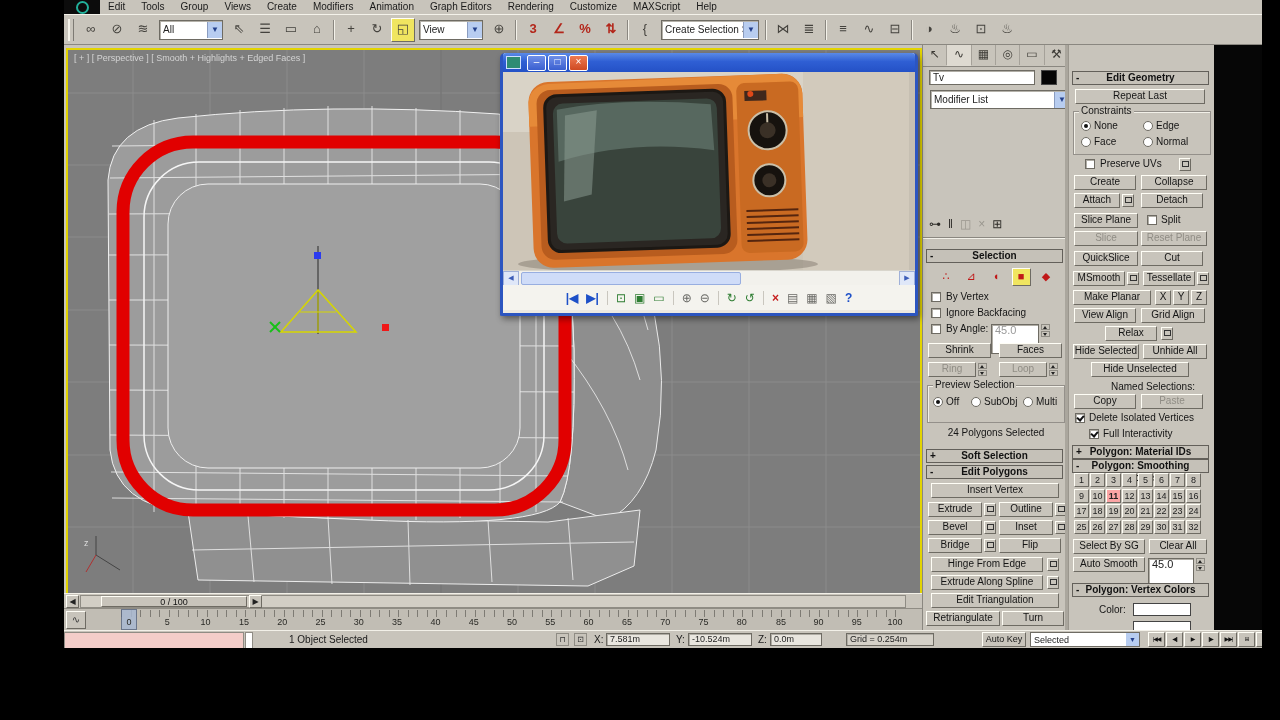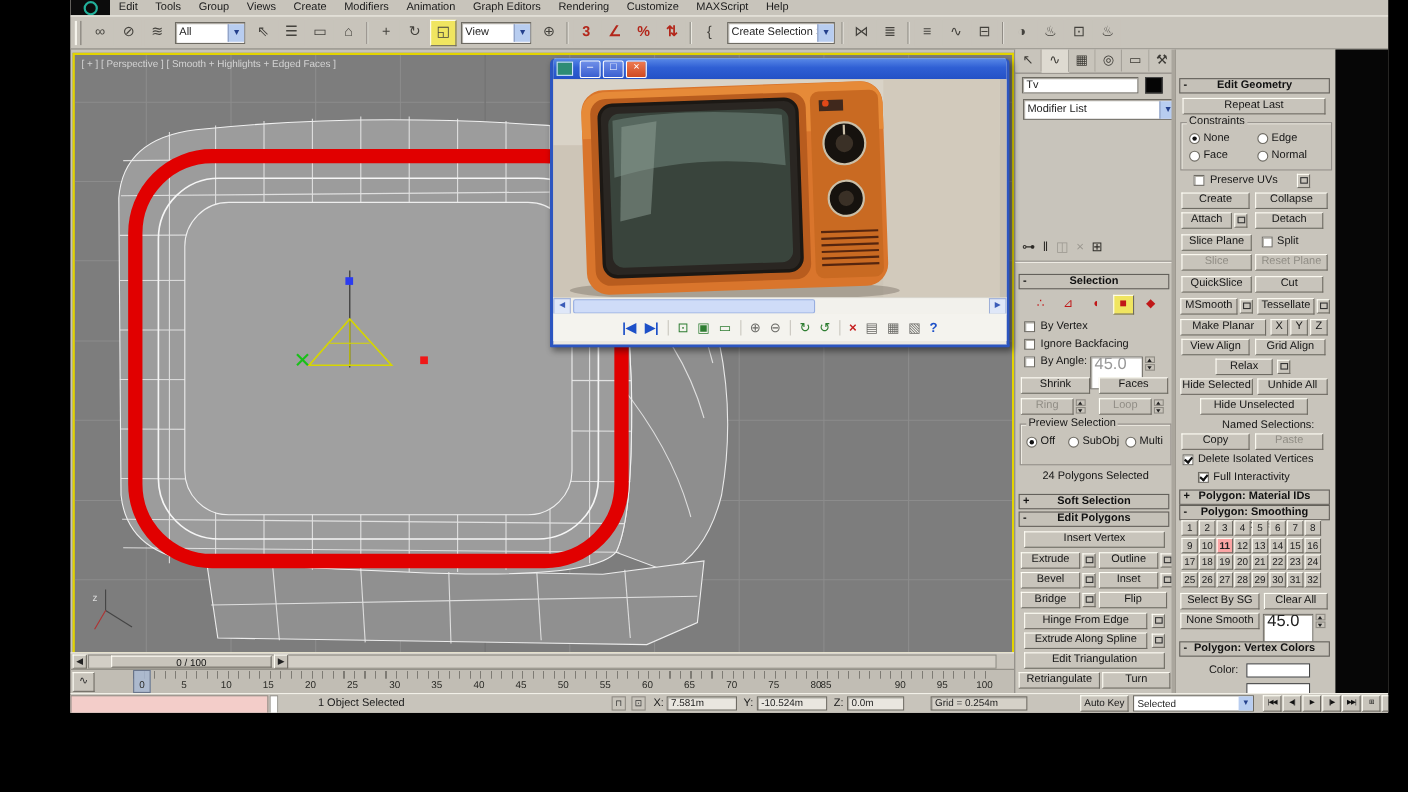--- a/index.html
+++ b/index.html
@@ -32,21 +32,21 @@
   
   .col{position:absolute;top:45px;width:146px;height:585px;background:#c8c4bb;z-index:2;}
   .col1{left:858px;border-left:1px solid #8a8780;}
   .col2{left:1004px;border-left:1px solid #9a968d;}
   .blackstrip{position:absolute;left:1150px;top:45px;width:48px;height:585px;background:#060606;z-index:2;}
   .b{position:absolute;box-sizing:border-box;height:15px;background:#c8c4bb;border:1px solid;border-color:#fffef6 #6e6b63 #6e6b63 #fffef6;font-size:10px;line-height:12px;color:#151515;text-align:center;overflow:hidden;white-space:nowrap;}
   .b.dis{color:#908d85;}
   .hdr{position:absolute;box-sizing:border-box;height:14px;background:#c5c1b8;border:1px solid #63605a;font-size:10px;font-weight:bold;color:#111;text-align:center;line-height:12px;}
   .hdr .sign{position:absolute;left:3px;top:0;font-weight:bold;}
   .lbl{position:absolute;font-size:10px;color:#151515;white-space:nowrap;line-height:12px;}
-  .fld{position:absolute;box-sizing:border-box;height:30px;background:#fff;border:1px solid #6e6b63;box-shadow:inset 1px 1px 0 #b0ada5;font-size:15px;line-height:11px;padding-left:3px;color:#222;overflow:hidden;}
+  .fld{position:absolute;box-sizing:border-box;height:30px;background:#fff;border:1px solid #6e6b63;box-shadow:inset 1px 1px 0 #b0ada5;font-size:11px;line-height:11px;padding-left:3px;color:#222;overflow:hidden;}
   .fld.dim{color:#999;}
   .chk{position:absolute;width:10px;height:10px;background:#fff;border:1px solid #6e6b63;box-shadow:inset 1px 1px 0 #b0ada5;box-sizing:border-box;}
   .chk.on::after{content:"";position:absolute;left:1px;top:1px;width:5px;height:3px;border-left:2px solid #111;border-bottom:2px solid #111;transform:rotate(-50deg);}
   .rad{position:absolute;width:10px;height:10px;border-radius:50%;background:#fff;border:1px solid #6e6b63;box-sizing:border-box;}
   .rad.on::after{content:"";position:absolute;left:2px;top:2px;width:4px;height:4px;border-radius:50%;background:#111;}
   .sq{position:absolute;width:12px;height:13px;background:#c8c4bb;border:1px solid;border-color:#fffef6 #6e6b63 #6e6b63 #fffef6;box-sizing:border-box;}
   .sq::after{content:"";position:absolute;left:2px;top:2px;width:5px;height:4px;border:1px solid #333;}
   .spin{position:absolute;width:9px;height:13px;}
   .spin b{position:absolute;left:0;width:9px;height:6px;background:#c8c4bb;border:1px solid #8f8c84;box-sizing:border-box;}
   .spin b.up{top:0}.spin b.dn{top:7px}
@@ -462,21 +462,21 @@
           <span class="sgc">26</span>
           <span class="sgc">27</span>
           <span class="sgc">28</span>
           <span class="sgc">29</span>
           <span class="sgc">30</span>
           <span class="sgc">31</span>
           <span class="sgc">32</span>
         </div>
     <span class="b" style="left:4px;top:494px;width:72px;">Select By SG</span>
     <span class="b" style="left:80px;top:494px;width:58px;">Clear All</span>
-    <span class="b" style="left:4px;top:512px;width:72px;">None Smooth</span>
+    <span class="b" style="left:4px;top:512px;width:72px;">Auto Smooth</span>
     <span class="fld" style="left:79px;top:513px;width:46px;">45.0</span>
     <span class="spin" style="left:127px;top:513px;">
           <b class="up"></b>
           <b class="dn"></b>
         </span>
 
     <div class="hdr" style="left:3px;top:538px;width:137px;">
       <span class="sign">-</span>
       <span>Polygon: Vertex Colors</span>
     </div>
@@ -510,21 +510,21 @@
           <span class="ticklbl" style="left: 333.1px;">35</span>
           <span class="ticklbl" style="left: 371.4px;">40</span>
           <span class="ticklbl" style="left: 409.7px;">45</span>
           <span class="ticklbl" style="left: 448px;">50</span>
           <span class="ticklbl" style="left: 486.3px;">55</span>
           <span class="ticklbl" style="left: 524.6px;">60</span>
           <span class="ticklbl" style="left: 562.9px;">65</span>
           <span class="ticklbl" style="left: 601.2px;">70</span>
           <span class="ticklbl" style="left: 639.5px;">75</span>
           <span class="ticklbl" style="left: 677.8px;">80</span>
-          <span class="ticklbl" style="left: 687px;">85</span>
+          <span class="ticklbl" style="left: 717px;">85</span>
           <span class="ticklbl" style="left: 754.4px;">90</span>
           <span class="ticklbl" style="left: 792.7px;">95</span>
           <span class="ticklbl" style="left: 831px;">100</span>
         </div>
   </div>
 
   <div class="statusbar">
     <div class="listener"></div>
     <div class="listener2"></div>
     <span class="st-lbl" style="left:225px;">1 Object Selected</span>

